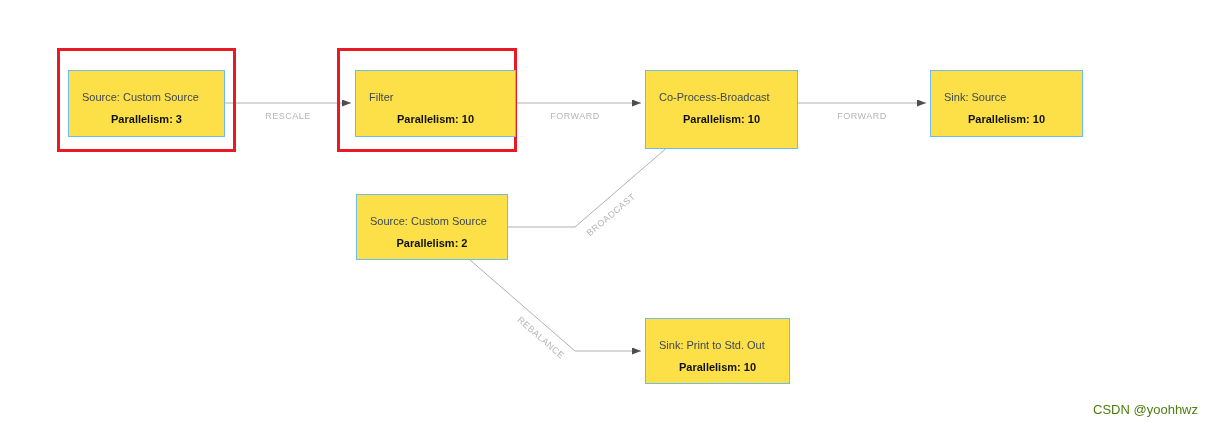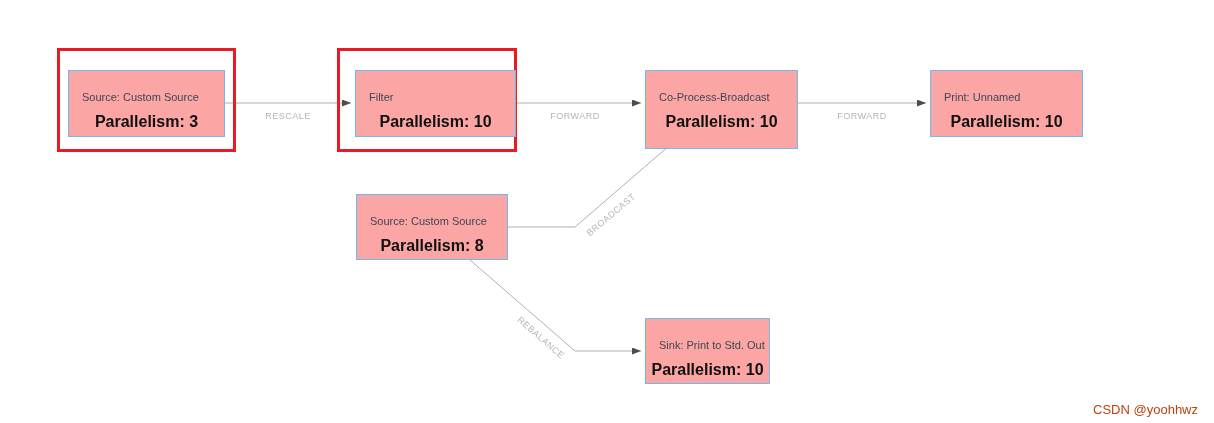--- a/index.html
+++ b/index.html
@@ -29,56 +29,56 @@
     fill: none;
   }
   .edge-label {
     font-family: "Liberation Sans", "DejaVu Sans", sans-serif;
     font-size: 9px;
     letter-spacing: 0.5px;
     fill: #b5b5b5;
   }
   .node {
     position: absolute;
-    background: #fca5a5;
+    background: #fde047;
     border: 1px solid #6cbcee;
     box-sizing: border-box;
     cursor: pointer;
   }
   .node-name {
     position: absolute;
     left: 13px;
     top: 20px;
     font-size: 11px;
     color: #3d4854;
     white-space: nowrap;
   }
   .node-parallelism {
     position: absolute;
     left: 0;
     right: 0;
     top: 42px;
     text-align: center;
-    font-size: 16px;
+    font-size: 11px;
     font-weight: bold;
     color: #101010;
     white-space: nowrap;
   }
   .highlight-rect {
     position: absolute;
     border: 3px solid #e81b24;
     box-sizing: border-box;
     background: transparent;
   }
   .watermark {
     position: absolute;
     right: 16px;
     bottom: 6px;
     font-size: 13px;
-    color: #c2410c;
+    color: #4d7c0f;
     white-space: nowrap;
   }
 </style>
 </head>
 <body>
 
 <div id="canvas">
 
   <svg id="edge-layer" width="1214" height="423" viewBox="0 0 1214 423">
     <defs>
@@ -112,29 +112,29 @@
     <div class="node-name">Filter</div>
     <div class="node-parallelism">Parallelism: 10</div>
   </div>
 
   <div class="node" style="left:645px; top:70px; width:153px; height:79px;">
     <div class="node-name">Co-Process-Broadcast</div>
     <div class="node-parallelism">Parallelism: 10</div>
   </div>
 
   <div class="node" style="left:930px; top:70px; width:153px; height:67px;">
-    <div class="node-name">Print: Unnamed</div>
+    <div class="node-name">Sink: Source</div>
     <div class="node-parallelism">Parallelism: 10</div>
   </div>
 
   <div class="node" style="left:356px; top:194px; width:152px; height:66px;">
     <div class="node-name">Source: Custom Source</div>
-    <div class="node-parallelism">Parallelism: 8</div>
+    <div class="node-parallelism">Parallelism: 2</div>
   </div>
 
-  <div class="node" style="left:645px; top:318px; width:125px; height:66px;">
+  <div class="node" style="left:645px; top:318px; width:145px; height:66px;">
     <div class="node-name">Sink: Print to Std. Out</div>
     <div class="node-parallelism">Parallelism: 10</div>
   </div>
 
   <div class="watermark">CSDN @yoohhwz</div>
 
 </div>
 
 </body></html>

